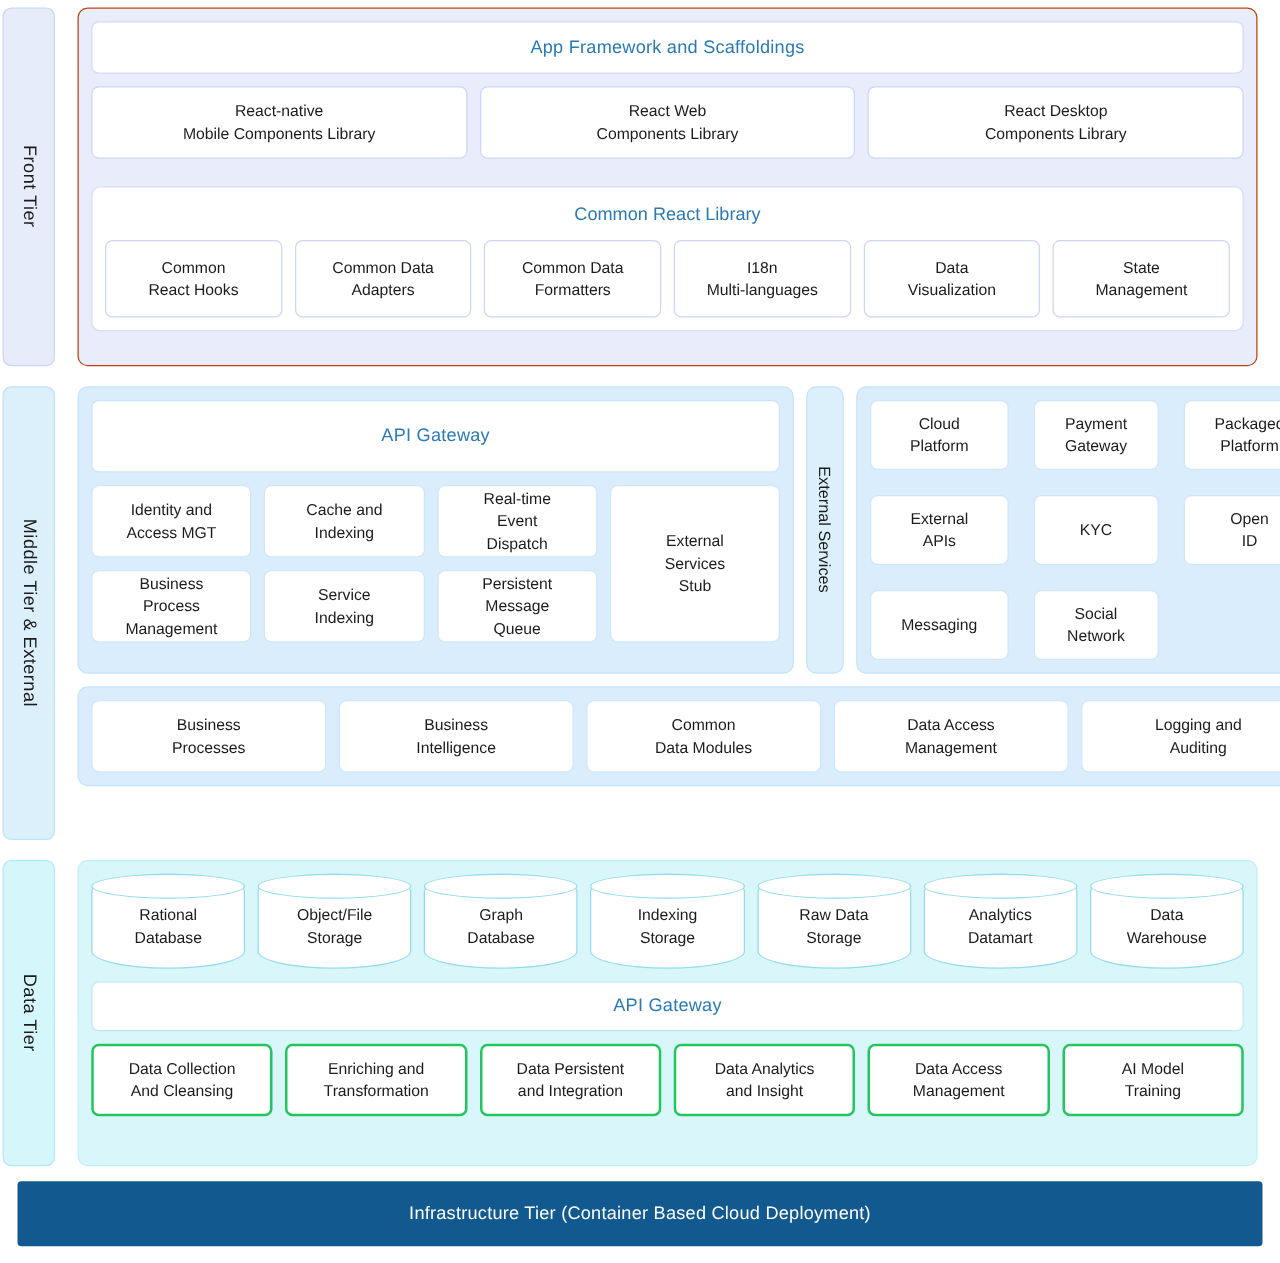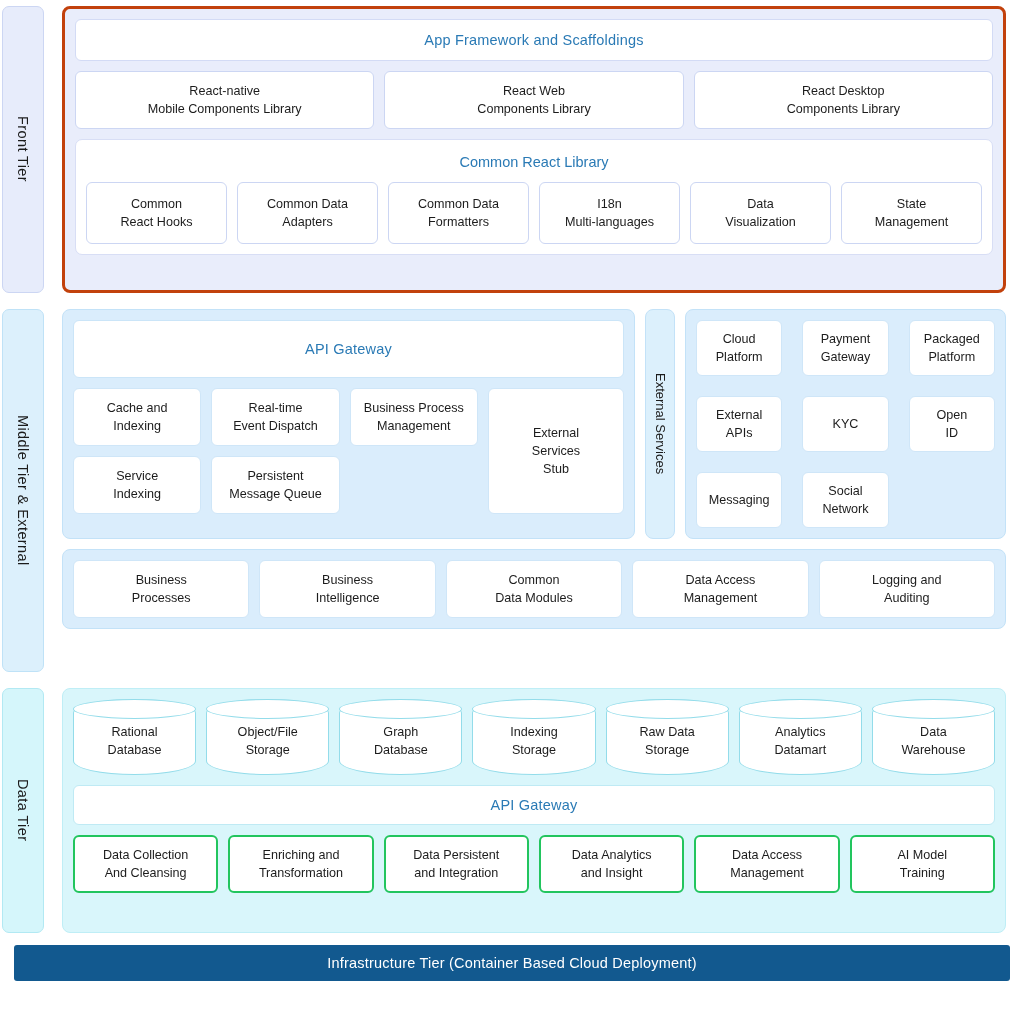--- a/index.html
+++ b/index.html
@@ -50,21 +50,21 @@
     flex: 1 1 auto;
     border-radius: 8px;
     padding: 10px;
     display: flex;
     flex-direction: column;
     gap: 10px;
   }
 
   
   .front .tier-label { background: #e7ecfb; border: 1px solid #ccd6f3; }
-  .front .tier-body  { background: #e9edfb; border: 3px solid #c2410c; }
+  .front .tier-body  { background: #e9edfb; border: 1px solid #c2410c; }
   .front .panel      { background: #ffffff; border: 1px solid #d3dbf5; }
   .front .leafbox    { background: #ffffff; border: 1px solid #ccd6f3; }
   .front .subgroup   { background: #ffffff; border: 1px solid #d8def5; }
 
   
   .middle .tier-label { background: #dcf0fc; border: 1px solid #bfe2f7; }
   .middle .tier-body  { background: transparent; border: none; padding: 0; gap: 10px; }
   .middle .group      { background: #daedfc; border: 1px solid #c3e2f8; border-radius: 8px; padding: 10px; }
   .middle .panel      { background: #ffffff; border: 1px solid #cbe5f8; }
   .middle .leafbox    { background: #ffffff; border: 1px solid #cfe6f8; }
@@ -91,38 +91,39 @@
 
   .leafbox {
     border-radius: 6px;
     display: flex;
     align-items: center;
     justify-content: center;
     text-align: center;
     font-size: 12.6px;
     line-height: 1.45;
     color: #1c1c1c;
-    padding: 4px 6px;
+    padding: 4px 24px;
   }
 
   .rowgrid {
     display: grid;
     gap: 10px;
   }
 
   
   .front .top-libs { grid-template-columns: repeat(3, 1fr); }
   .front .top-libs .leafbox { height: 58px; }
 
   .front .subgroup {
     border-radius: 7px;
     padding: 10px;
     display: flex;
     flex-direction: column;
     gap: 10px;
+    margin-top: 12px;
   }
   .front .subgroup .sgtitle {
     text-align: center;
     font-size: 14.5px;
     color: #2a7ab5;
     padding: 4px 0 2px;
   }
   .front .common-grid { grid-template-columns: repeat(6, 1fr); }
   .front .common-grid .leafbox { height: 62px; }
 
@@ -203,21 +204,21 @@
   }
   .cylinder .cyl-text { position: relative; z-index: 2; padding-top: 8px; }
 
   .data .panel { height: 40px; }
   .data-ops { display: grid; grid-template-columns: repeat(6, 1fr); gap: 10px; }
   .data-ops .leafbox { height: 58px; }
 
   
   .infra-bar {
     margin: 0 14px;
-    height: 36px;
+    height: 52px;
     background: #12598f;
     border-radius: 3px;
     display: flex;
     align-items: center;
     justify-content: center;
     color: #ffffff;
     font-size: 14.5px;
     letter-spacing: .2px;
   }
 
@@ -278,20 +279,22 @@
     </div>
     <div class="tier-body">
 
       <div class="mid-top">
 
         <div class="group mid-core">
           <div class="panel">
             <span class="ptitle">API Gateway</span>
           </div>
           <div class="core-grid">
+            <div class="leafbox" style="white-space:pre-line">Identity and
+Access MGT</div>
             <div class="leafbox" style="white-space:pre-line">Cache and
 Indexing</div>
             <div class="leafbox" style="white-space:pre-line">Real-time
 Event Dispatch</div>
             <div class="leafbox stub" style="white-space:pre-line">External
 Services
 Stub</div>
             <div class="leafbox" style="white-space:pre-line">Business Process
 Management</div>
             <div class="leafbox" style="white-space:pre-line">Service

